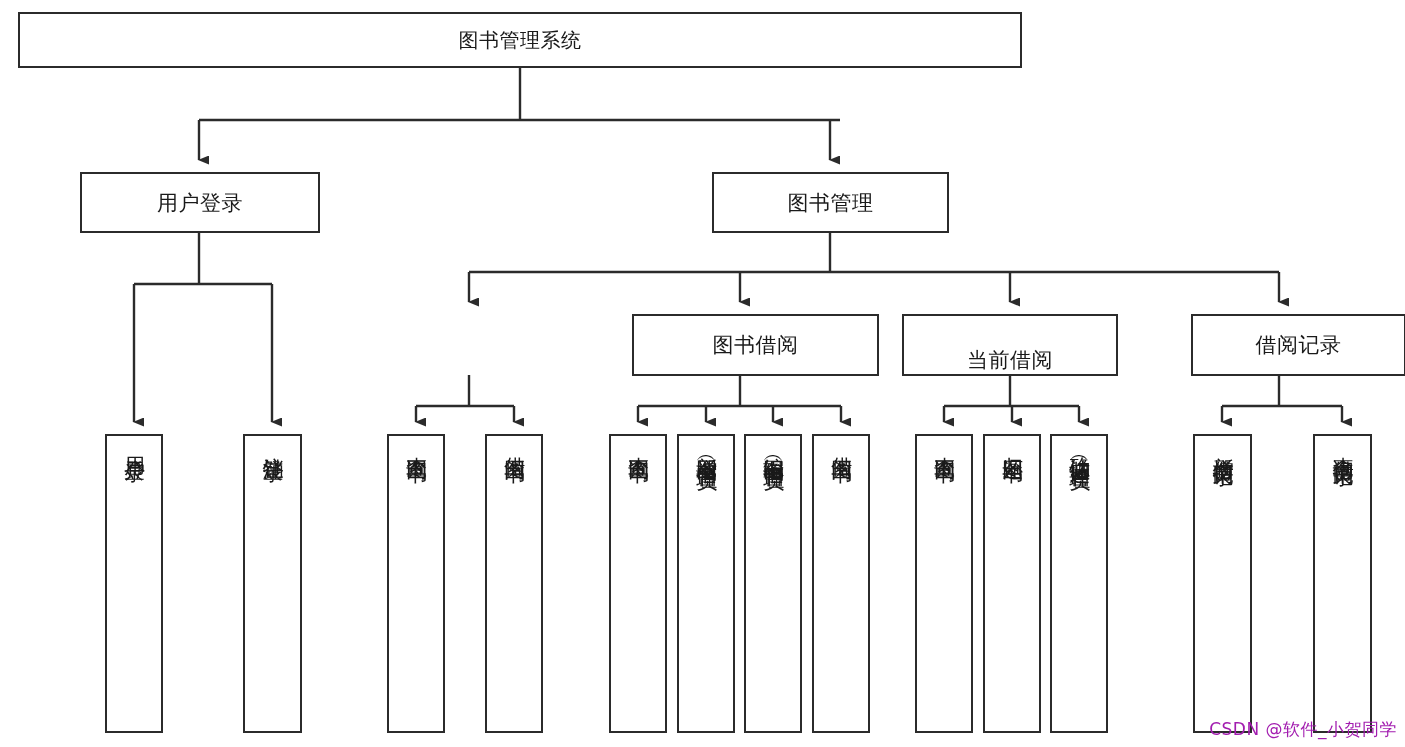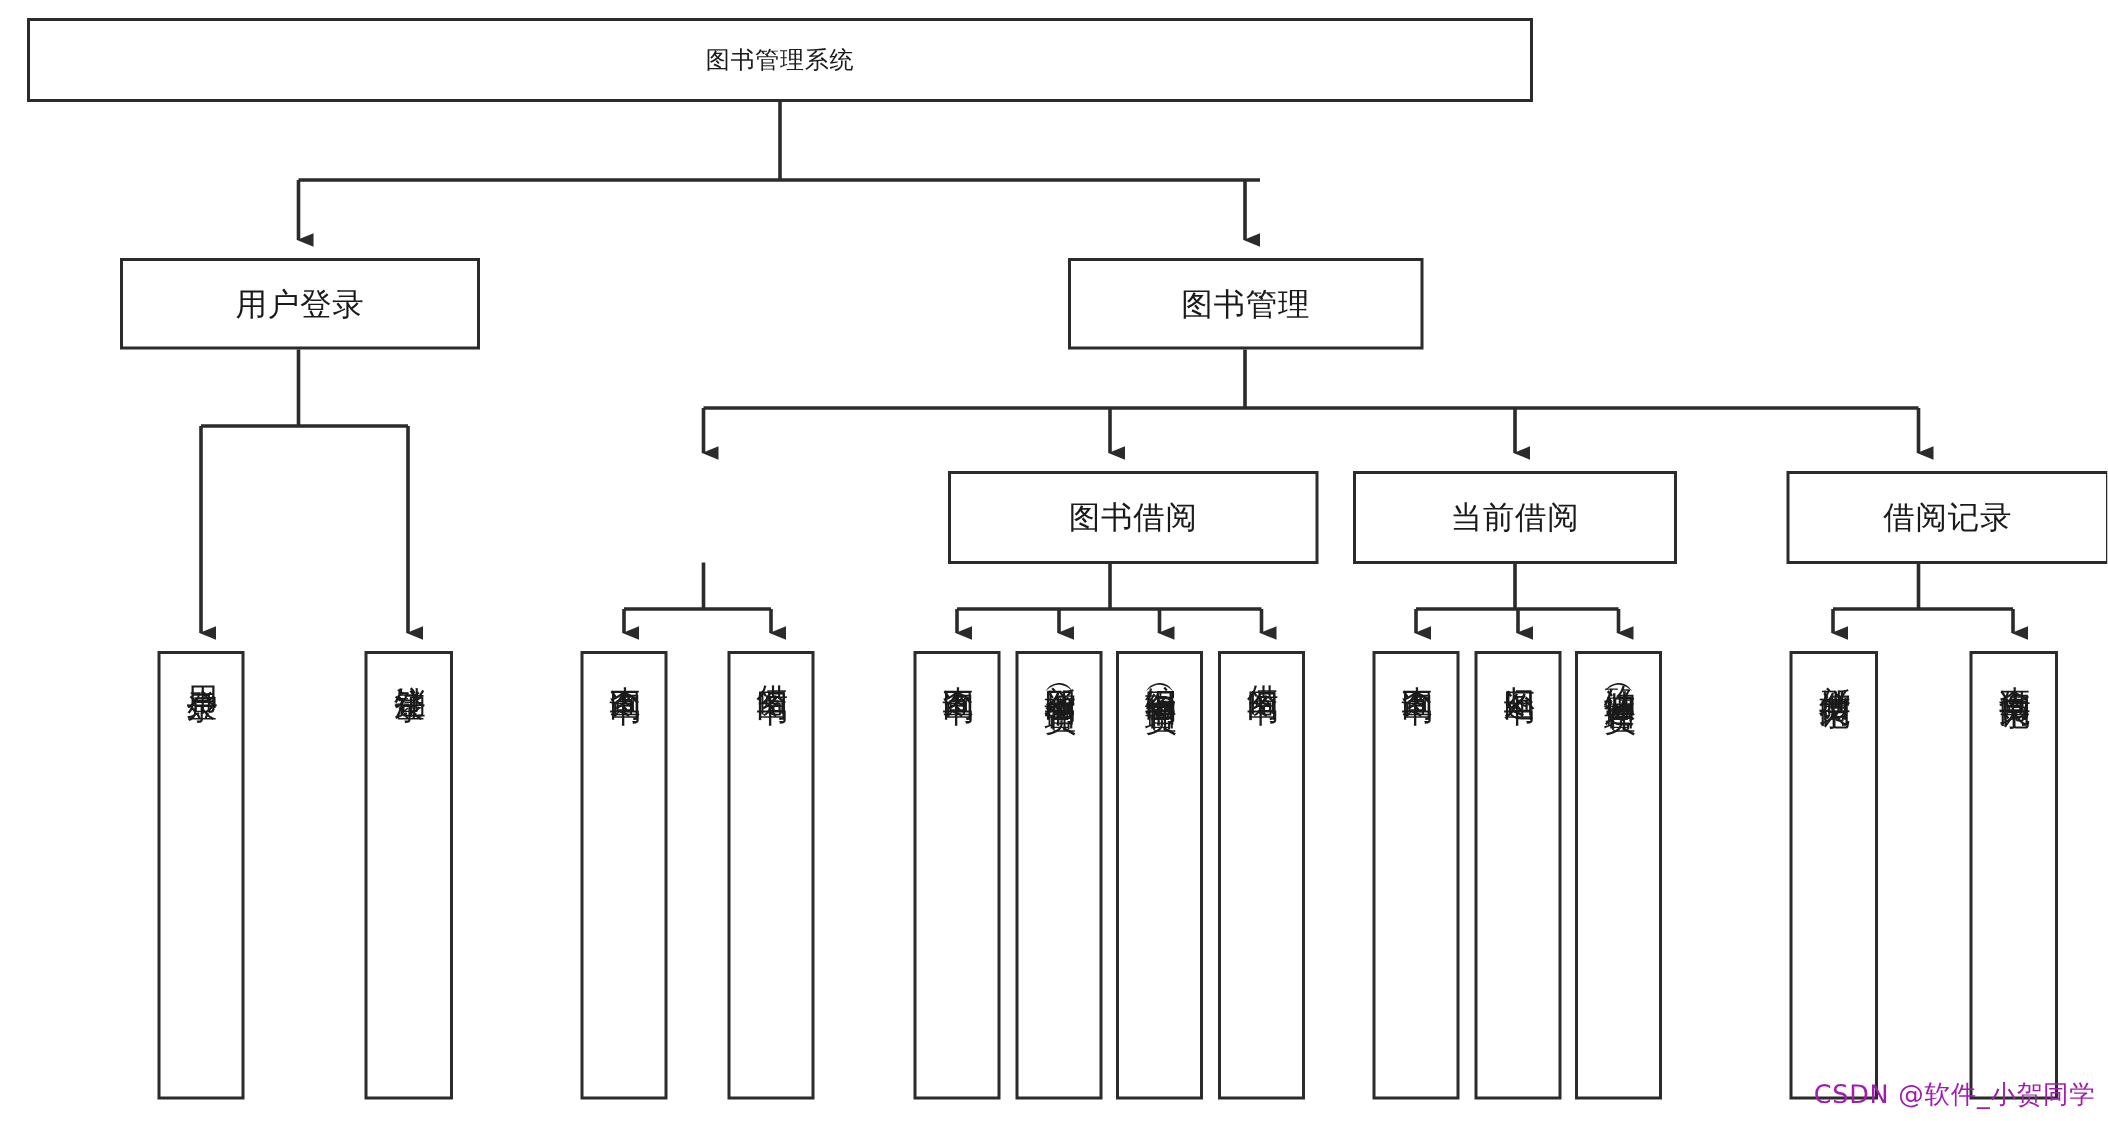--- a/index.html
+++ b/index.html
@@ -46,21 +46,21 @@
   .vtext {
     writing-mode: vertical-rl;
     text-orientation: upright;
     font-size: 21px;
     line-height: 1.32;
     letter-spacing: 2px;
     white-space: nowrap;
     color: #1a1a1a;
   }
   .node.root {
-    font-size: 16px;
+    font-size: 20px;
     text-align: center;
   }
   #watermark {
     position: absolute;
     right: 8px;
     bottom: 6px;
     font-size: 17px;
     color: #a21caf;
     letter-spacing: 0.5px;
     white-space: nowrap;
@@ -129,21 +129,21 @@
   <div class="node horizontal" style="left:80px; top:172px; width:240px; height:61px;">
     <span>用户登录</span>
   </div>
   <div class="node horizontal" style="left:712px; top:172px; width:237px; height:61px;">
     <span>图书管理</span>
   </div>
 
   <div class="node horizontal" style="left:632px; top:314px; width:247px; height:62px;">
     <span>图书借阅</span>
   </div>
-  <div class="node horizontal" style="left:902px; top:314px; width:216px; height:62px;">
+  <div class="node horizontal" style="left:902px; top:314px; width:216px; height:62px;align-items:flex-end;">
     <span>当前借阅</span>
   </div>
   <div class="node horizontal" style="left:1171px; top:314px; width:215px; height:62px;margin-left:20px;">
     <span>借阅记录</span>
   </div>
 
   <div class="node vertical" style="left:105px; top:434px; width:58px; height:299px;">
     <span class="vtext">用户登录</span>
   </div>
   <div class="node vertical" style="left:243px; top:434px; width:59px; height:299px;">

